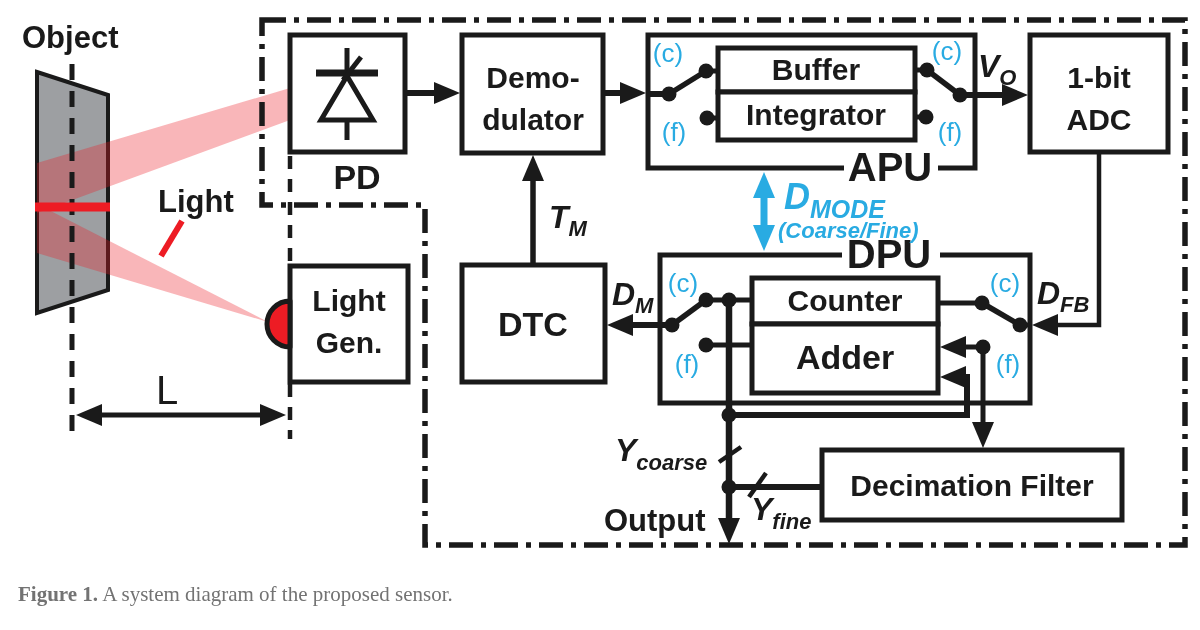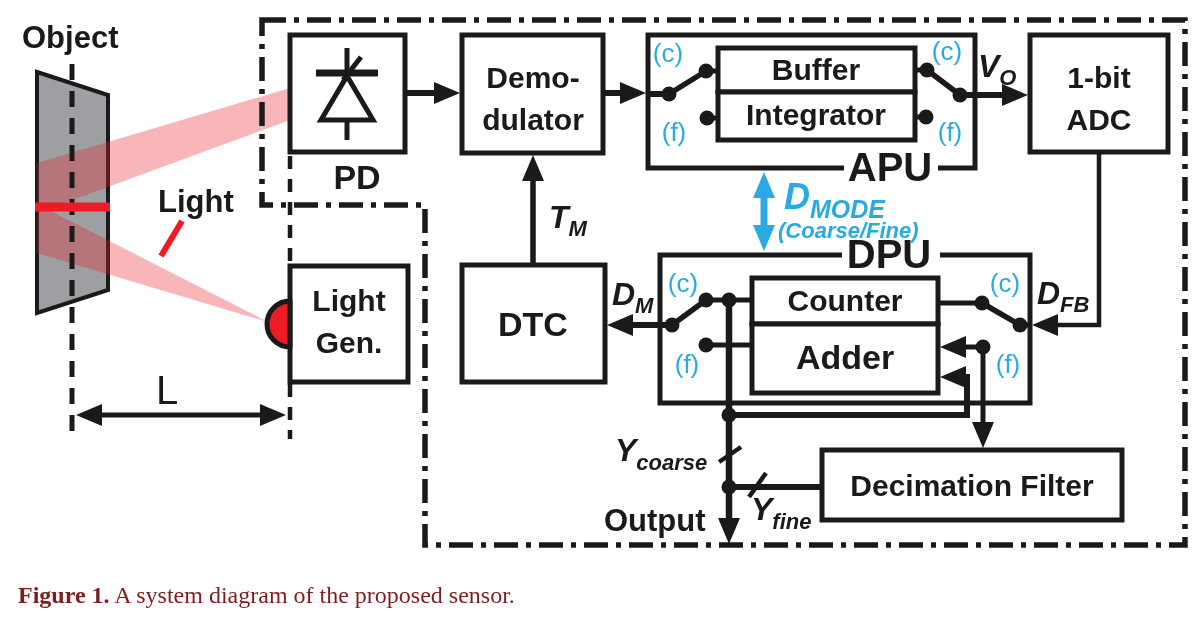--- a/index.html
+++ b/index.html
@@ -16,21 +16,21 @@
   .sub{font-style:italic;font-weight:bold;font-size:22px;}
   .sub25{font-style:italic;font-weight:bold;font-size:25px;}
   .cf{font-size:26px;fill:#29ABE2;text-anchor:middle;font-weight:500;}
   .cyan{fill:#29ABE2;}
   .note{font-style:italic;font-weight:bold;font-size:22px;fill:#29ABE2;}
   .box{fill:#ffffff;stroke:#1a1a1a;stroke-width:5;}
   .wire{stroke:#1a1a1a;fill:none;}
   .dot{fill:#1a1a1a;stroke:none;}
   .head{fill:#1a1a1a;stroke:none;}
   .caption{position:absolute;left:18px;top:582px;font-family:"Liberation Serif",serif;
-           font-size:24px;color:#7f1d1d;white-space:nowrap;}
+           font-size:21px;color:#737373;white-space:nowrap;}
   .cap-bold{font-weight:bold;}
 </style>
 </head>
 <body>
 
 <svg width="1200" height="558" viewBox="0 0 1200 558">
 
   <g>
     <polygon points="37,72 108,95 108,290 37,313" fill="#9D9FA2" stroke="#1a1a1a" stroke-width="4"></polygon>
     <polygon points="290,88 290,120 37,213 37,163" fill="rgba(237,28,36,0.32)"></polygon>

